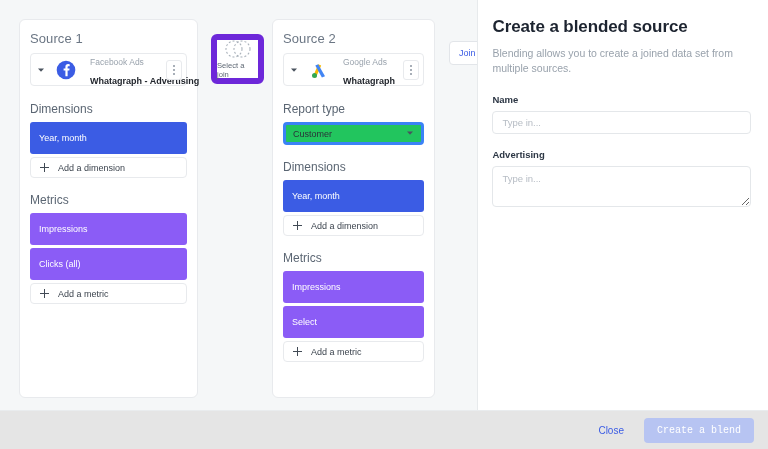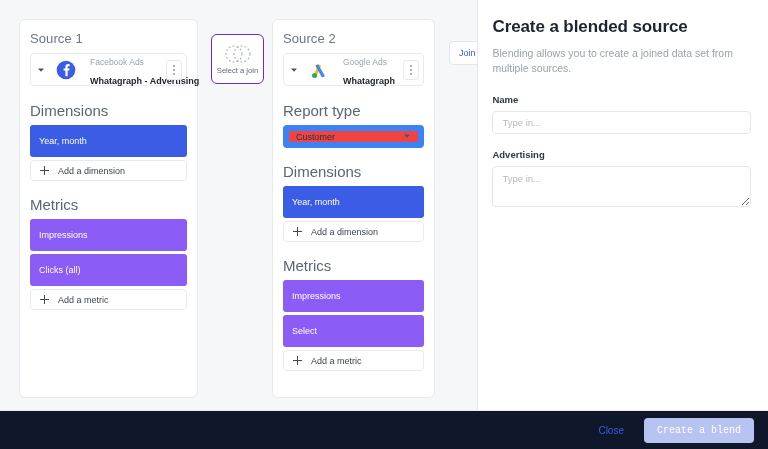--- a/index.html
+++ b/index.html
@@ -70,29 +70,29 @@
     width: 16px; height: 20px; flex: 0 0 16px;
     border: 1px solid #e8eaed; border-radius: 3px;
     display: flex; flex-direction: column;
     align-items: center; justify-content: center; gap: 2px;
     background: #fff;
   }
   .kebab i { width: 2px; height: 2px; background: #8b95a1; border-radius: 50%; display:block; }
 
   .card-body { padding: 10px 10px 12px 10px; flex: 1 1 auto; }
   .field-label {
-    font-size: 15px;
+    font-size: 12px;
     color: #5b6673;
     margin: 6px 0 6px 0;
   }
   .select {
     height: 23px;
-    border: 6px solid #3b82f6;
-    border-radius: 4px;
-    background: #ef4444;
+    border: 3px solid #3b82f6;
+    border-radius: 4px;
+    background: #22c55e;
     display: flex; align-items: center;
     padding: 0 7px;
     font-size: 9px;
     color: #2b3138;
     justify-content: space-between;
   }
   .pill {
     height: 20px;
     border-radius: 3px;
     display: flex; align-items: center;
@@ -126,21 +126,21 @@
 
   
   .join-col {
     width: 62px;
     margin-left: 13px;
     padding-top: 15px;
     display: flex; flex-direction: column; align-items: center;
   }
   .join-box {
     width: 53px; height: 50px;
-    border: 1px solid #6d28d9;
+    border: 6px solid #6d28d9;
     border-radius: 6px;
     background: #ffffff;
     display: flex; flex-direction: column;
     align-items: center; justify-content: center;
   }
   .join-box svg { display: block; margin-bottom: 2px; }
   .join-label { font-size: 7.6px; color: #5d6773; }
 
   
   .join-src-col { margin-left: 14px; padding-top: 22px; }
@@ -206,21 +206,21 @@
     color: #2b3138;
     outline: none;
     resize: vertical;
   }
   .ta::placeholder { color: #b6bcc4; }
   .spacer18 { height: 15px; }
 
   
   .footer {
     height: 39px;
-    background: #0f172a;
+    background: #e5e5e5;
     border-top: 1px solid #e9ecee;
     display: flex;
     align-items: center;
     justify-content: flex-end;
     padding-right: 14px;
     gap: 14px;
   }
   .btn-link {
     border: none; background: none;
     color: #3b5ce4;

